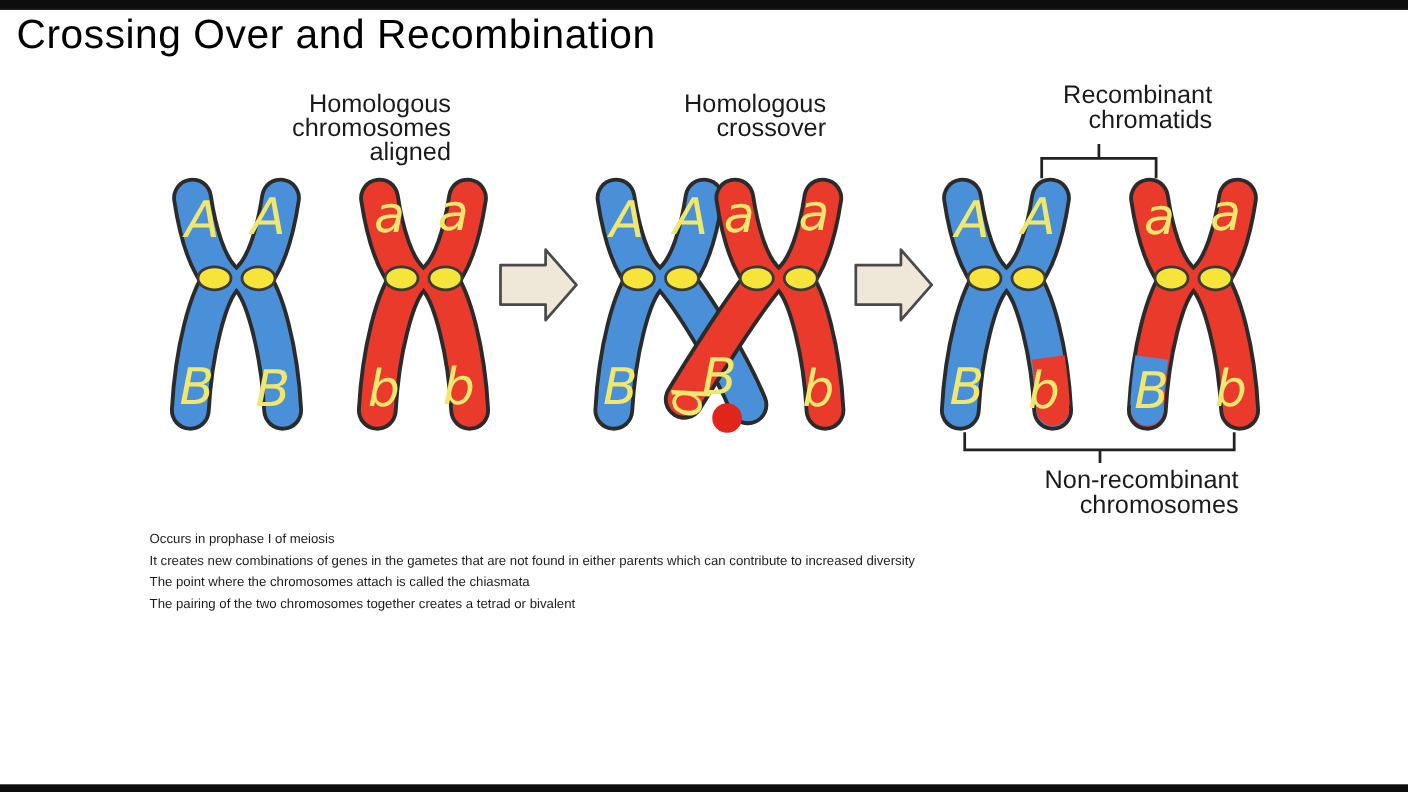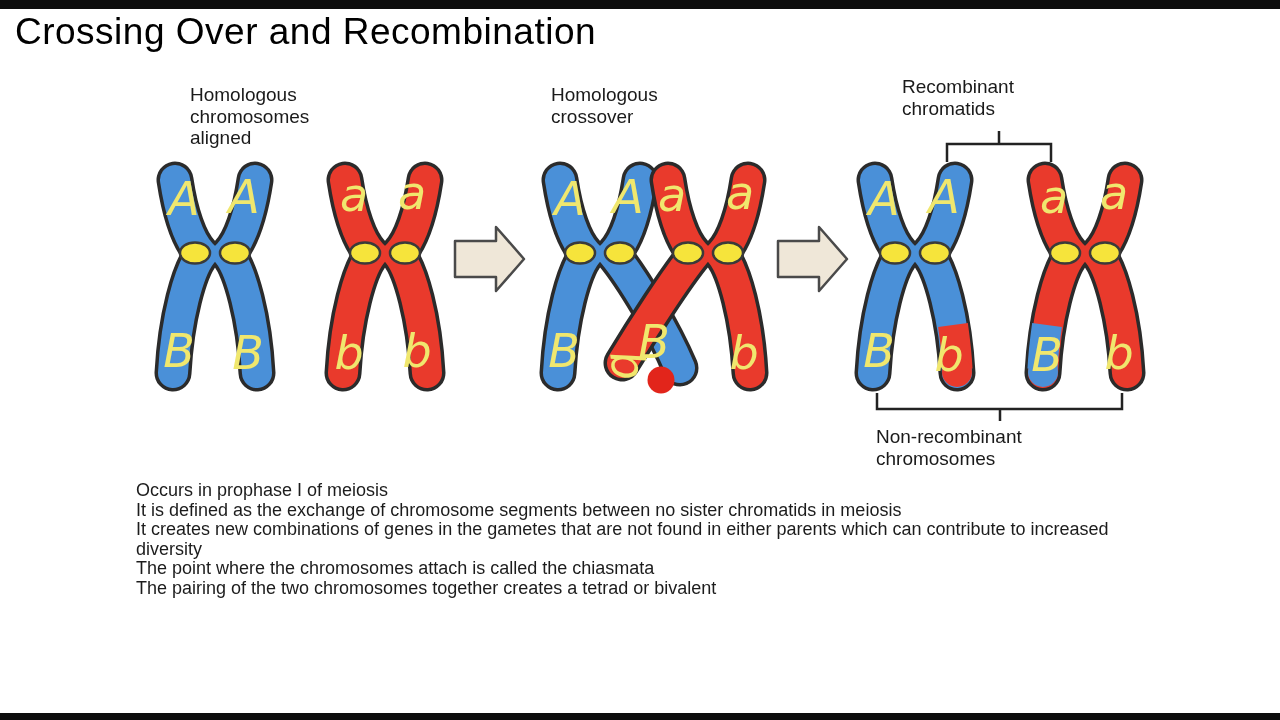--- a/index.html
+++ b/index.html
@@ -2,37 +2,37 @@
 <html style="--chromosome-blue: #4a90d8; --chromosome-red: #e93a2c; --centromere-yellow: #f6e43b; --allele-letter-yellow: #f0e76e; --arrow-fill: #efe7d8; --outline-dark: #2b2b2b; --chiasma-red: #e2251b;"><head>
 <meta charset="utf-8">
 <style>
   html,body{margin:0;padding:0;background:#fff;width:1280px;height:720px;overflow:hidden;
     font-family:"Liberation Sans",sans-serif;}
   .letterbox{position:absolute;left:0;width:1280px;background:#0d0d0d;}
   #bar-top{top:0;height:9px;}
   #bar-bottom{top:713px;height:7px;}
   #title{position:absolute;left:15px;top:10px;font-size:37px;line-height:44px;color:#000000;
     letter-spacing:.5px;white-space:nowrap;}
-  .stage-label{position:absolute;text-align:left;font-size:19px;line-height:21.5px;
+  .stage-label{position:absolute;text-align:right;font-size:23px;line-height:21.5px;
     color:#1a1a1a;white-space:pre-line;}
   #label-aligned{left:190px;top:84px;width:220px;}
   #label-crossover{left:551px;top:84px;width:200px;}
   #label-recombinant{left:902px;top:76px;width:200px;}
   #label-nonrecombinant{left:876px;top:426px;width:250px;}
   #diagram-svg{position:absolute;left:0;top:0;}
   .outline{fill:none;stroke:var(--outline-dark);stroke-width:37;stroke-linecap:round;}
   .blue{fill:none;stroke:var(--chromosome-blue);stroke-width:30;stroke-linecap:round;}
   .red{fill:none;stroke:var(--chromosome-red);stroke-width:30;stroke-linecap:round;}
   .tipseg{stroke-linecap:butt;}
   .centromere{fill:var(--centromere-yellow);stroke:#3a3a3a;stroke-width:2.5;}
   .allele{font-family:"DejaVu Sans",sans-serif;font-style:italic;font-size:46px;
     fill:var(--allele-letter-yellow);text-anchor:middle;}
   .arrow{fill:var(--arrow-fill);stroke:#4a4a4a;stroke-width:2.5;stroke-linejoin:round;}
   .bracket{fill:none;stroke:#222;stroke-width:2.5;}
-  #notes{position:absolute;left:136px;top:481px;width:1000px;font-size:18px;
+  #notes{position:absolute;left:136px;top:481px;width:1000px;font-size:12px;
     line-height:19.5px;color:#1c1c1c;}
 </style>
 </head>
 <body>
 
 <div id="bar-top" class="letterbox"></div>
 <div id="bar-bottom" class="letterbox"></div>
 
 <div id="title">Crossing Over and Recombination</div>
 
@@ -139,17 +139,16 @@
 
     <text class="allele" x="1054" y="213">a</text>
     <text class="allele" x="1114" y="209">a</text>
     <text class="allele" x="1047" y="371">B</text>
     <text class="allele" x="1119" y="369">b</text>
   </g>
 </svg>
 
 <div id="notes">
   <div>Occurs in prophase I of meiosis</div>
-  <div>It is defined as the exchange of chromosome segments between no sister chromatids in meiosis</div>
   <div>It creates new combinations of genes in the gametes that are not found in either parents which can contribute to increased diversity</div>
   <div>The point where the chromosomes attach is called the chiasmata</div>
   <div>The pairing of the two chromosomes together creates a tetrad or bivalent</div>
 </div>
 
 </body></html>

